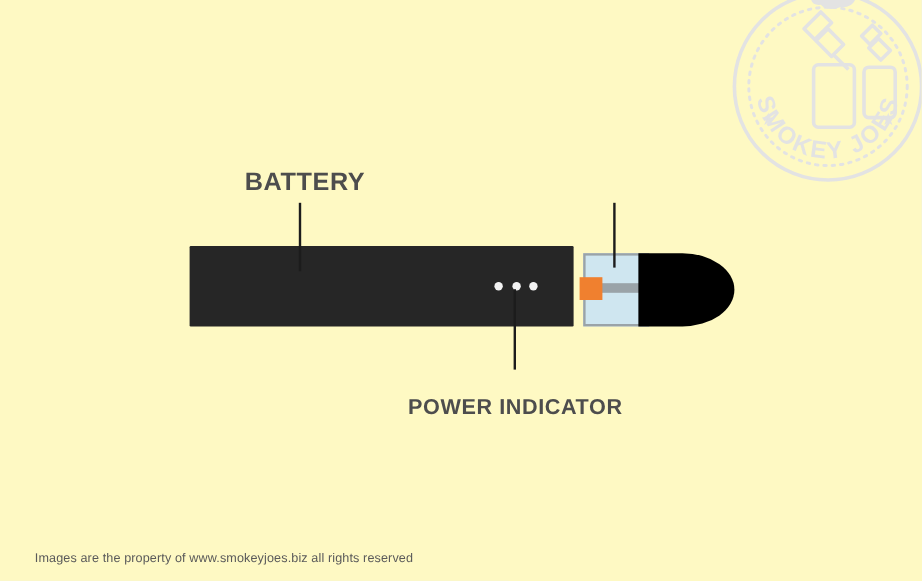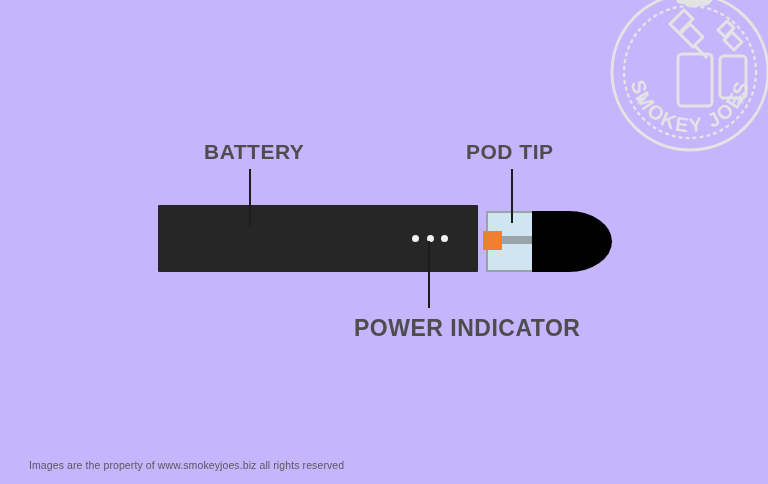--- a/index.html
+++ b/index.html
@@ -11,21 +11,21 @@
     width: 768px;
     height: 484px;
     background: #ececec;
     font-family: "Liberation Sans", sans-serif;
     overflow: hidden;
   }
   #stage {
     position: relative;
     width: 768px;
     height: 484px;
-    background: #c4b5fd;
+    background: #fef9c3;
     overflow: hidden;
   }
 
   
   #watermark {
     position: absolute;
     top: -18px;
     right: -12px;
     width: 180px;
     height: 180px;
@@ -118,23 +118,22 @@
     top: 140px;
     font-size: 21px;
   }
   #label-pod-tip {
     left: 466px;
     top: 140px;
     font-size: 21px;
   }
   #label-power-indicator {
     left: 340px;
-    top: 315px;
-    font-size: 23px;
-    margin-left: 14px;
+    top: 329px;
+    font-size: 18px;
   }
 
   .leader {
     position: absolute;
     width: 2px;
     background: #1c1c1c;
   }
   #leader-battery {
     left: 249px;
     top: 169px;
@@ -215,18 +214,17 @@
     <div class="pod-orange"></div>
     <div class="mouthpiece"></div>
 
   </div>
 
   <div class="leader" id="leader-battery"></div>
   <div class="leader" id="leader-pod-tip"></div>
   <div class="leader" id="leader-power-indicator"></div>
 
   <div class="label" id="label-battery">BATTERY</div>
-  <div class="label" id="label-pod-tip">POD TIP</div>
   <div class="label" id="label-power-indicator">POWER INDICATOR</div>
 
   <div id="footer-text">Images are the property of www.smokeyjoes.biz all rights reserved</div>
 
 </div>
 
 </body></html>

